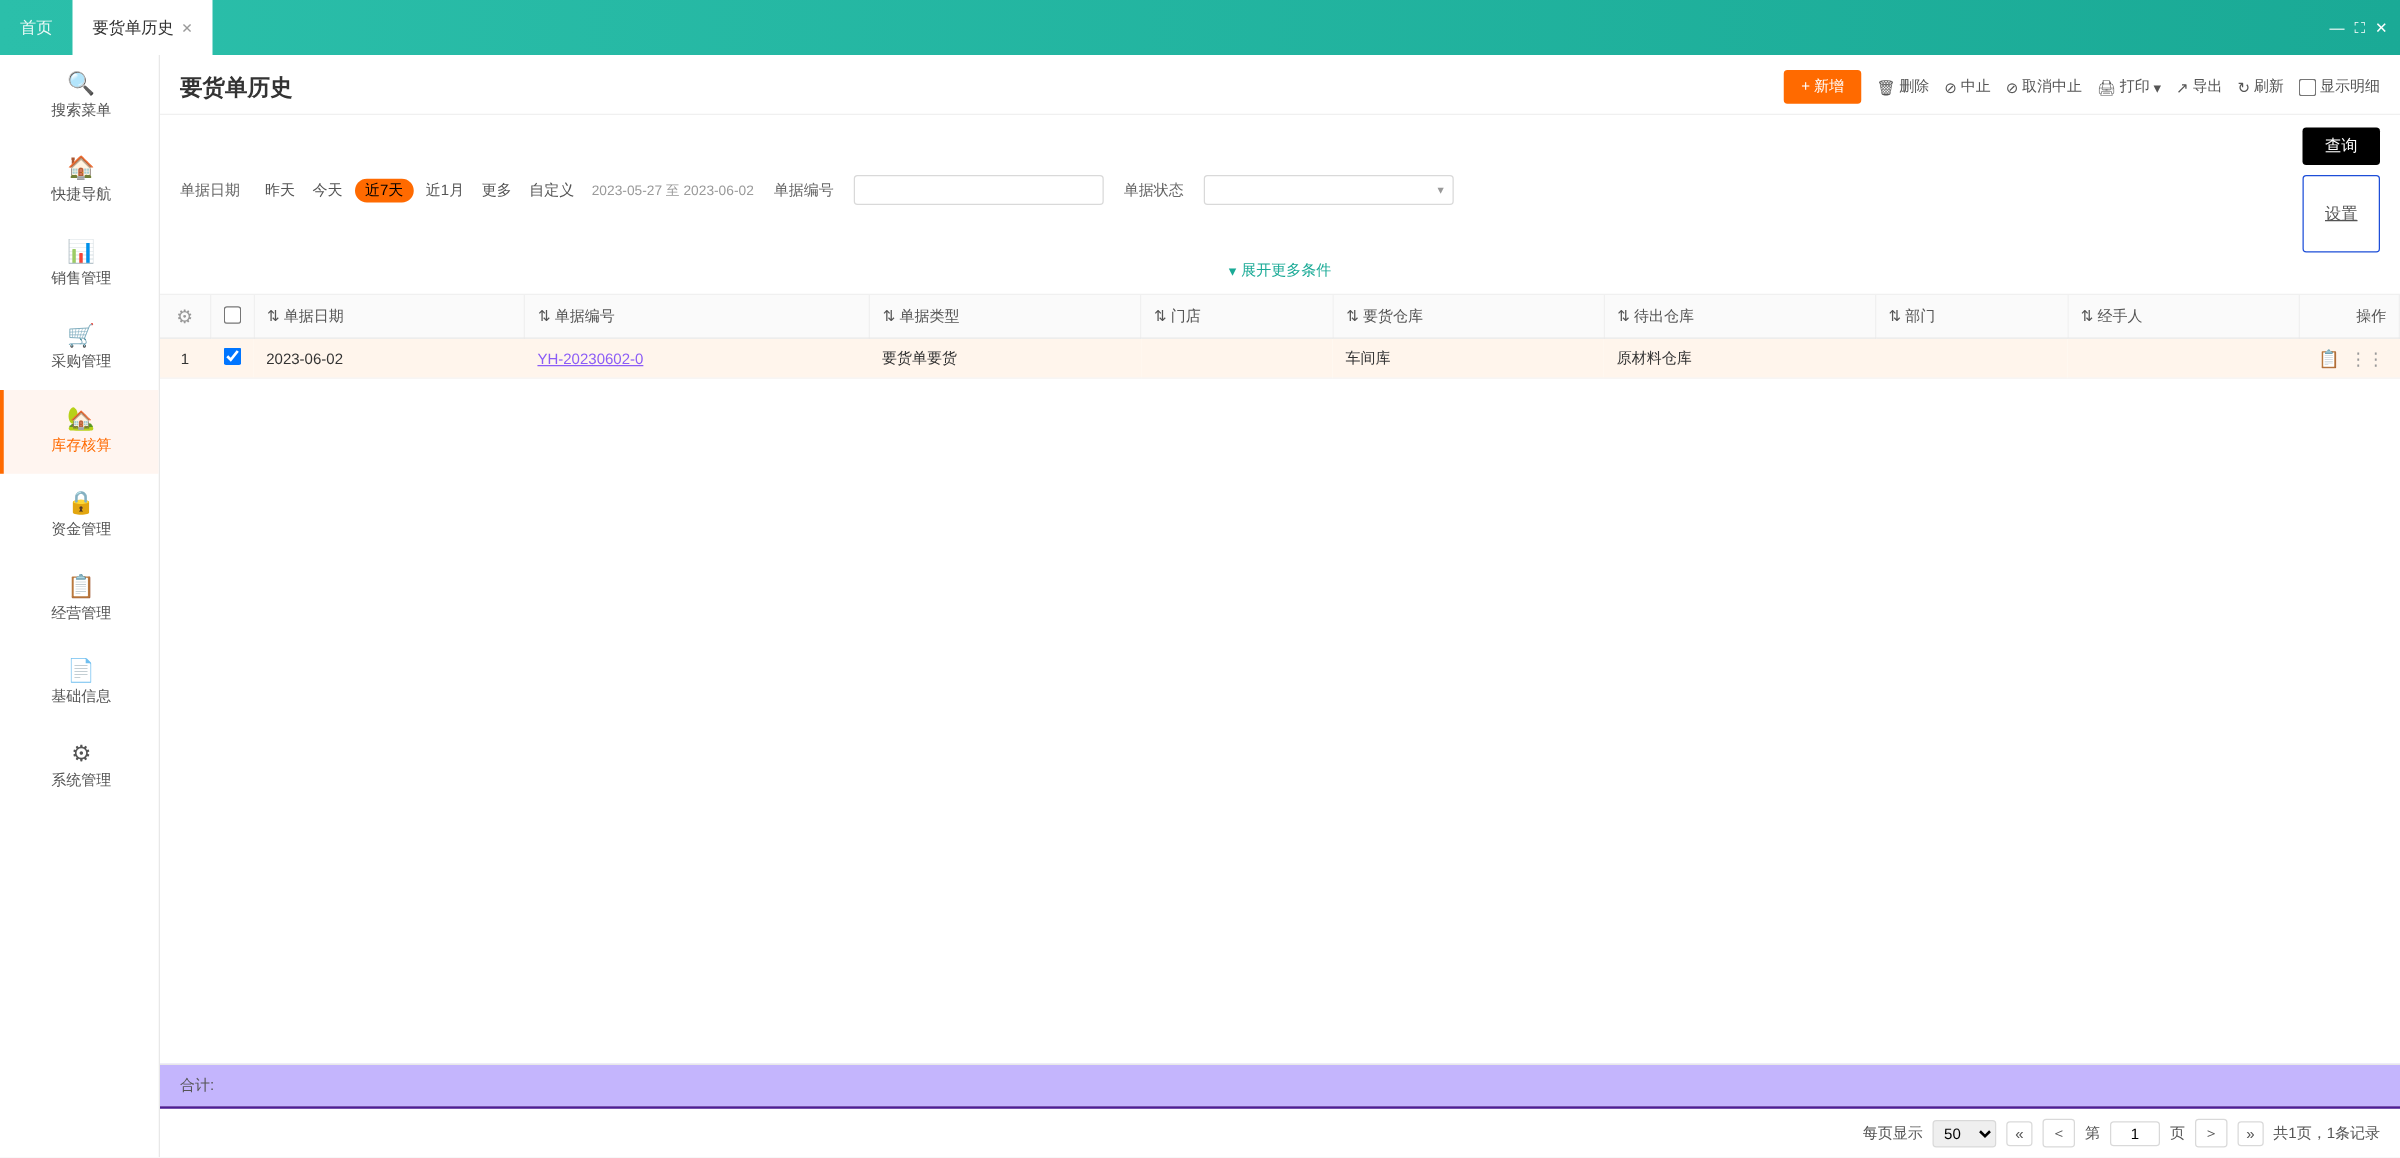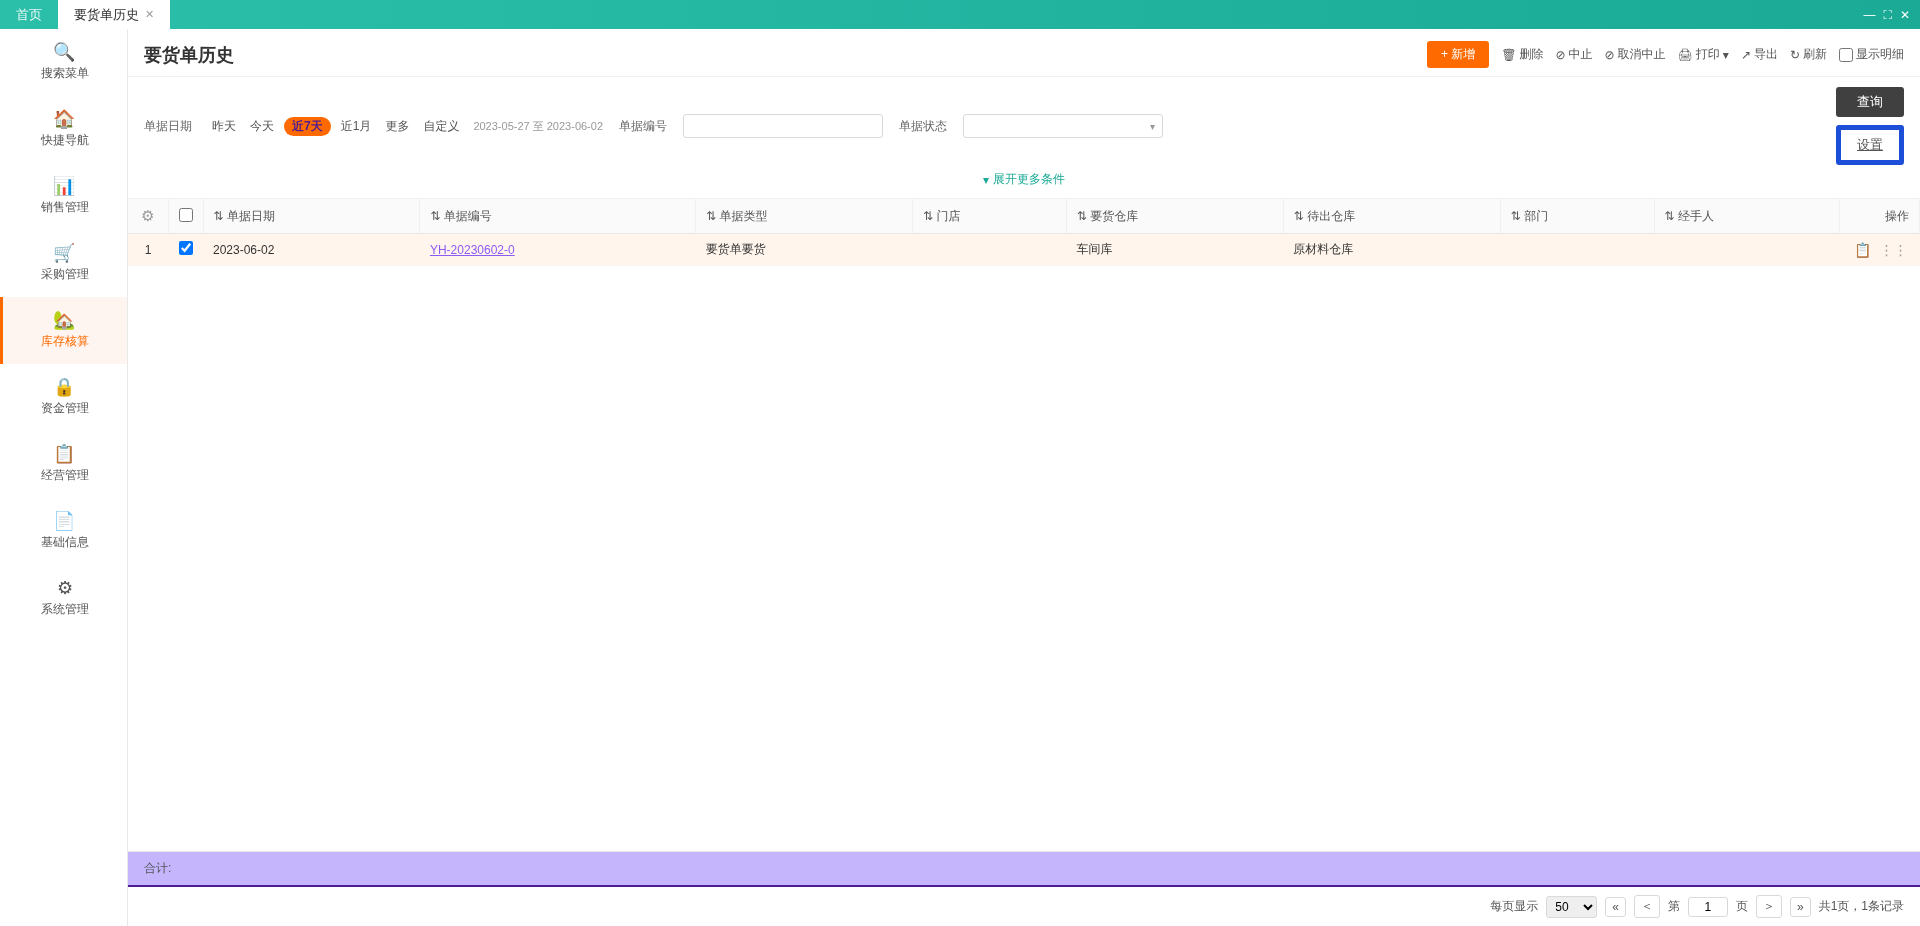--- a/index.html
+++ b/index.html
@@ -1,20 +1,20 @@
 <!DOCTYPE html>
 <html><head>
   <meta charset="utf-8">
   <style>
     * { margin: 0; padding: 0; box-sizing: border-box; }
     body { font-family: 'Microsoft YaHei', Arial, sans-serif; font-size: 13px; background: #f0f2f5; display: flex; flex-direction: column; height: 926px; overflow: hidden; }
 
     
     .top-bar {
-      height: 29px;
+      height: 44px;
       background: linear-gradient(90deg, #2bbfaa 0%, #1aaa96 100%);
       display: flex;
       align-items: center;
       padding: 0 0 0 0;
       color: white;
       flex-shrink: 0;
     }
     .top-bar-tabs {
       display: flex;
       align-items: stretch;
@@ -177,24 +177,23 @@
       gap: 6px;
     }
     .date-btn {
       font-size: 12px;
       color: #555;
       cursor: pointer;
       padding: 1px 4px;
     }
     .date-btn.active {
       background: #ff6a00;
-      color: #4c1d95;
+      color: #000000;
       border-radius: 10px;
       padding: 1px 8px;
-      font-weight: bold;
     }
     .date-range {
       font-size: 11px;
       color: #999;
       margin-left: 4px;
     }
     .filter-input {
       border: 1px solid #d9d9d9;
       border-radius: 3px;
       padding: 4px 8px;
@@ -321,34 +320,34 @@
     .per-page-select {
       border: 1px solid #d9d9d9;
       border-radius: 3px;
       padding: 2px 4px;
       font-size: 12px;
       outline: none;
     }
 
     
     .query-btn {
-      background: #404040;
+      background: #000000;
       color: white;
       border: none;
       border-radius: 3px;
       padding: 6px 18px;
       cursor: pointer;
       font-size: 13px;
     }
     .settings-btn {
       background: white;
       color: #555;
-      border: 5px solid #1d4ed8;
-      border-radius: 3px;
-      padding: 6px 16px;
+      border: 1px solid #1d4ed8;
+      border-radius: 3px;
+      padding: 21px 16px;
       cursor: pointer;
       font-size: 13px;
       margin-top: 4px;
       text-decoration: underline;
     }
     .filter-right-buttons {
       display: flex;
       flex-direction: column;
       margin-left: auto;
       gap: 4px;

